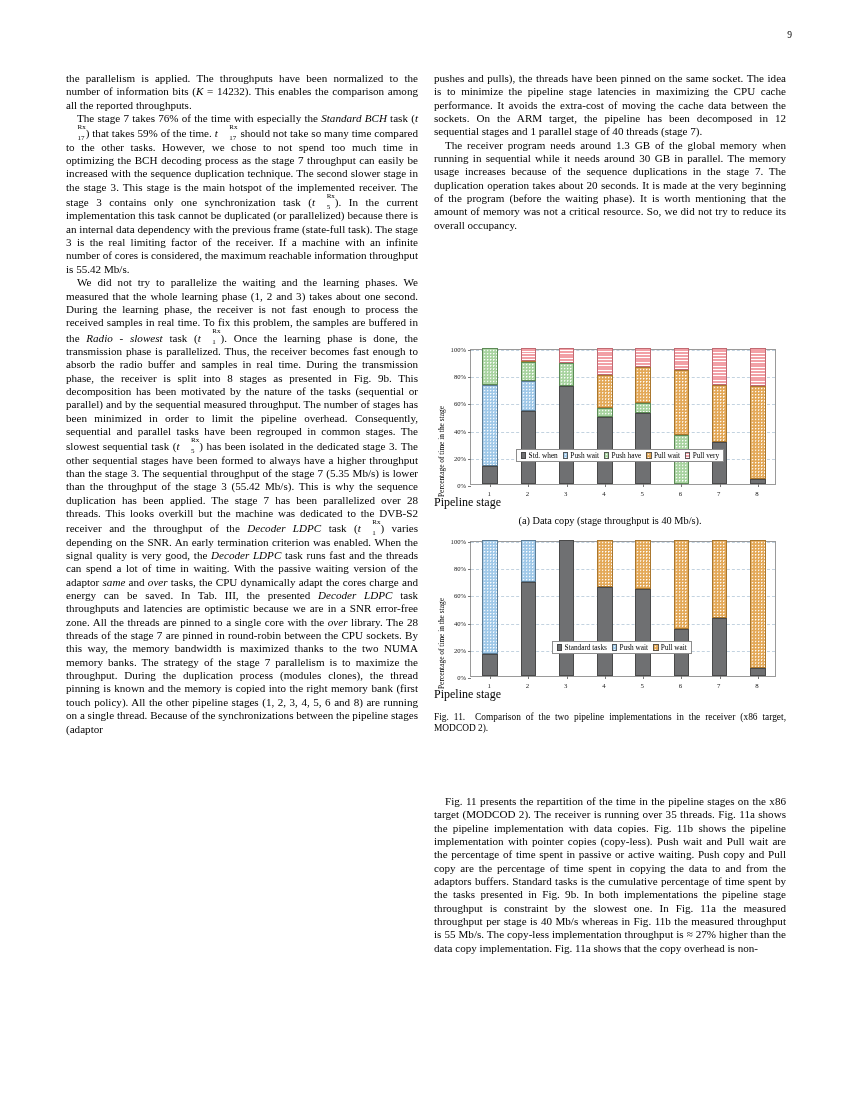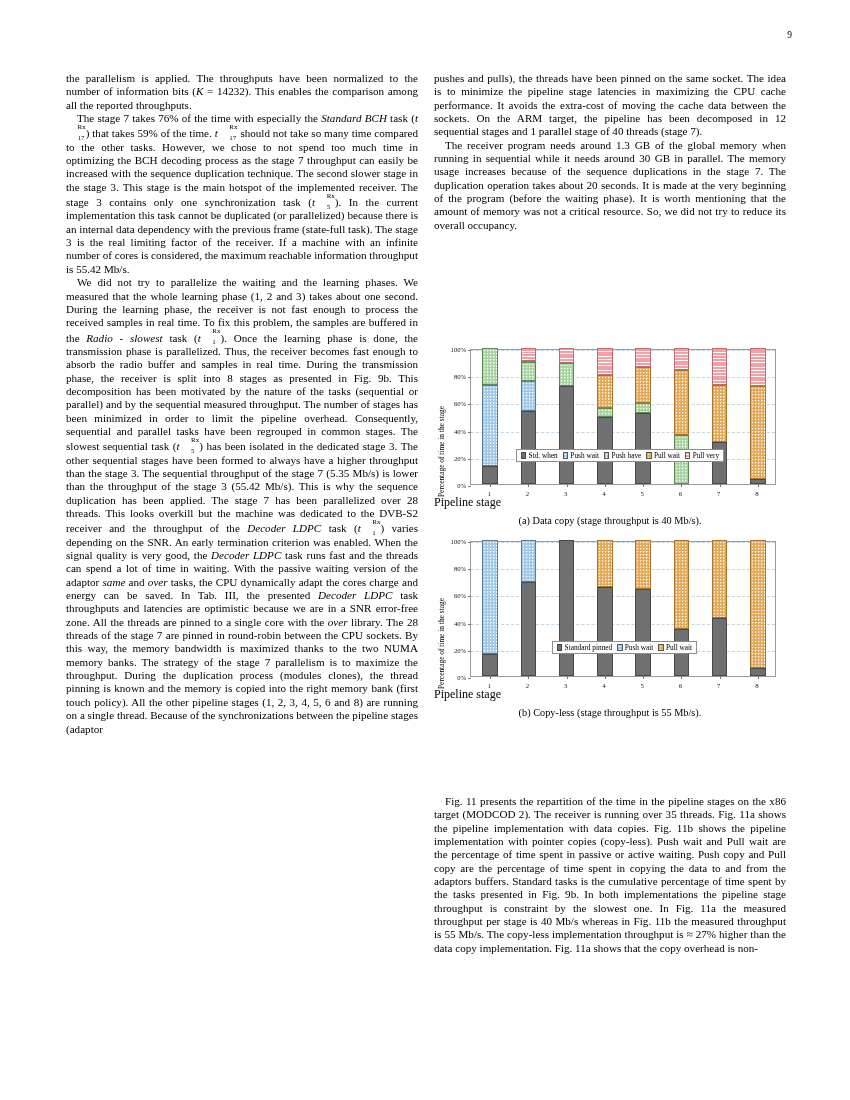--- a/index.html
+++ b/index.html
@@ -520,34 +520,36 @@
             <div class="xtick-label" style="left: 169.875px; top: 145px;">4</div>
             <div class="xtick-label" style="left: 208.125px; top: 145px;">5</div>
             <div class="xtick-label" style="left: 246.375px; top: 145px;">6</div>
             <div class="xtick-label" style="left: 284.625px; top: 145px;">7</div>
             <div class="xtick-label" style="left: 322.875px; top: 145px;">8</div>
           </div>
         <div class="xlabel" style="top:150px; left:0;">Pipeline stage</div>
         <div class="legend" id="legendB" style="left:118px; top:104px;">
             <div class="legend-item">
               <span class="swatch fill-std"></span>
-              <span class="legend-text">Standard pinned</span>
+              <span class="legend-text">Standard tasks</span>
             </div>
             <div class="legend-item">
               <span class="swatch fill-pushwait"></span>
               <span class="legend-text">Push wait</span>
             </div>
             <div class="legend-item">
               <span class="swatch fill-pullwait"></span>
               <span class="legend-text">Pull wait</span>
             </div>
           </div>
       </div>
-      <div class="chart-caption">(b) Copy-less (stage throughput is 55 Mb/s).</div>
     </div>
 
+    <div class="fig-caption">
+      <span>Fig. 11.</span>&nbsp;&nbsp;<span>Comparison of the two pipeline implementations in the receiver (x86 target, MODCOD 2).</span>
+    </div>
   </div>
 
   <div class="col col-right" style="top:795px;">
     <p>Fig. 11 presents the repartition of the time in the pipeline stages on the x86 target (MODCOD 2). The receiver is running over 35 threads. Fig. 11a shows the pipeline implementation with data copies. Fig. 11b shows the pipeline implementation with pointer copies (copy-less). Push wait and Pull wait are the percentage of time spent in passive or active waiting. Push copy and Pull copy are the percentage of time spent in copying the data to and from the adaptors buffers. Standard tasks is the cumulative percentage of time spent by the tasks presented in Fig. 9b. In both implementations the pipeline stage throughput is constraint by the slowest one. In Fig. 11a the measured throughput per stage is 40 Mb/s whereas in Fig. 11b the measured throughput is 55 Mb/s. The copy-less implementation throughput is ≈ 27% higher than the data copy implementation. Fig. 11a shows that the copy overhead is non-</p>
   </div>
 
 </div>
 
 </body></html>

